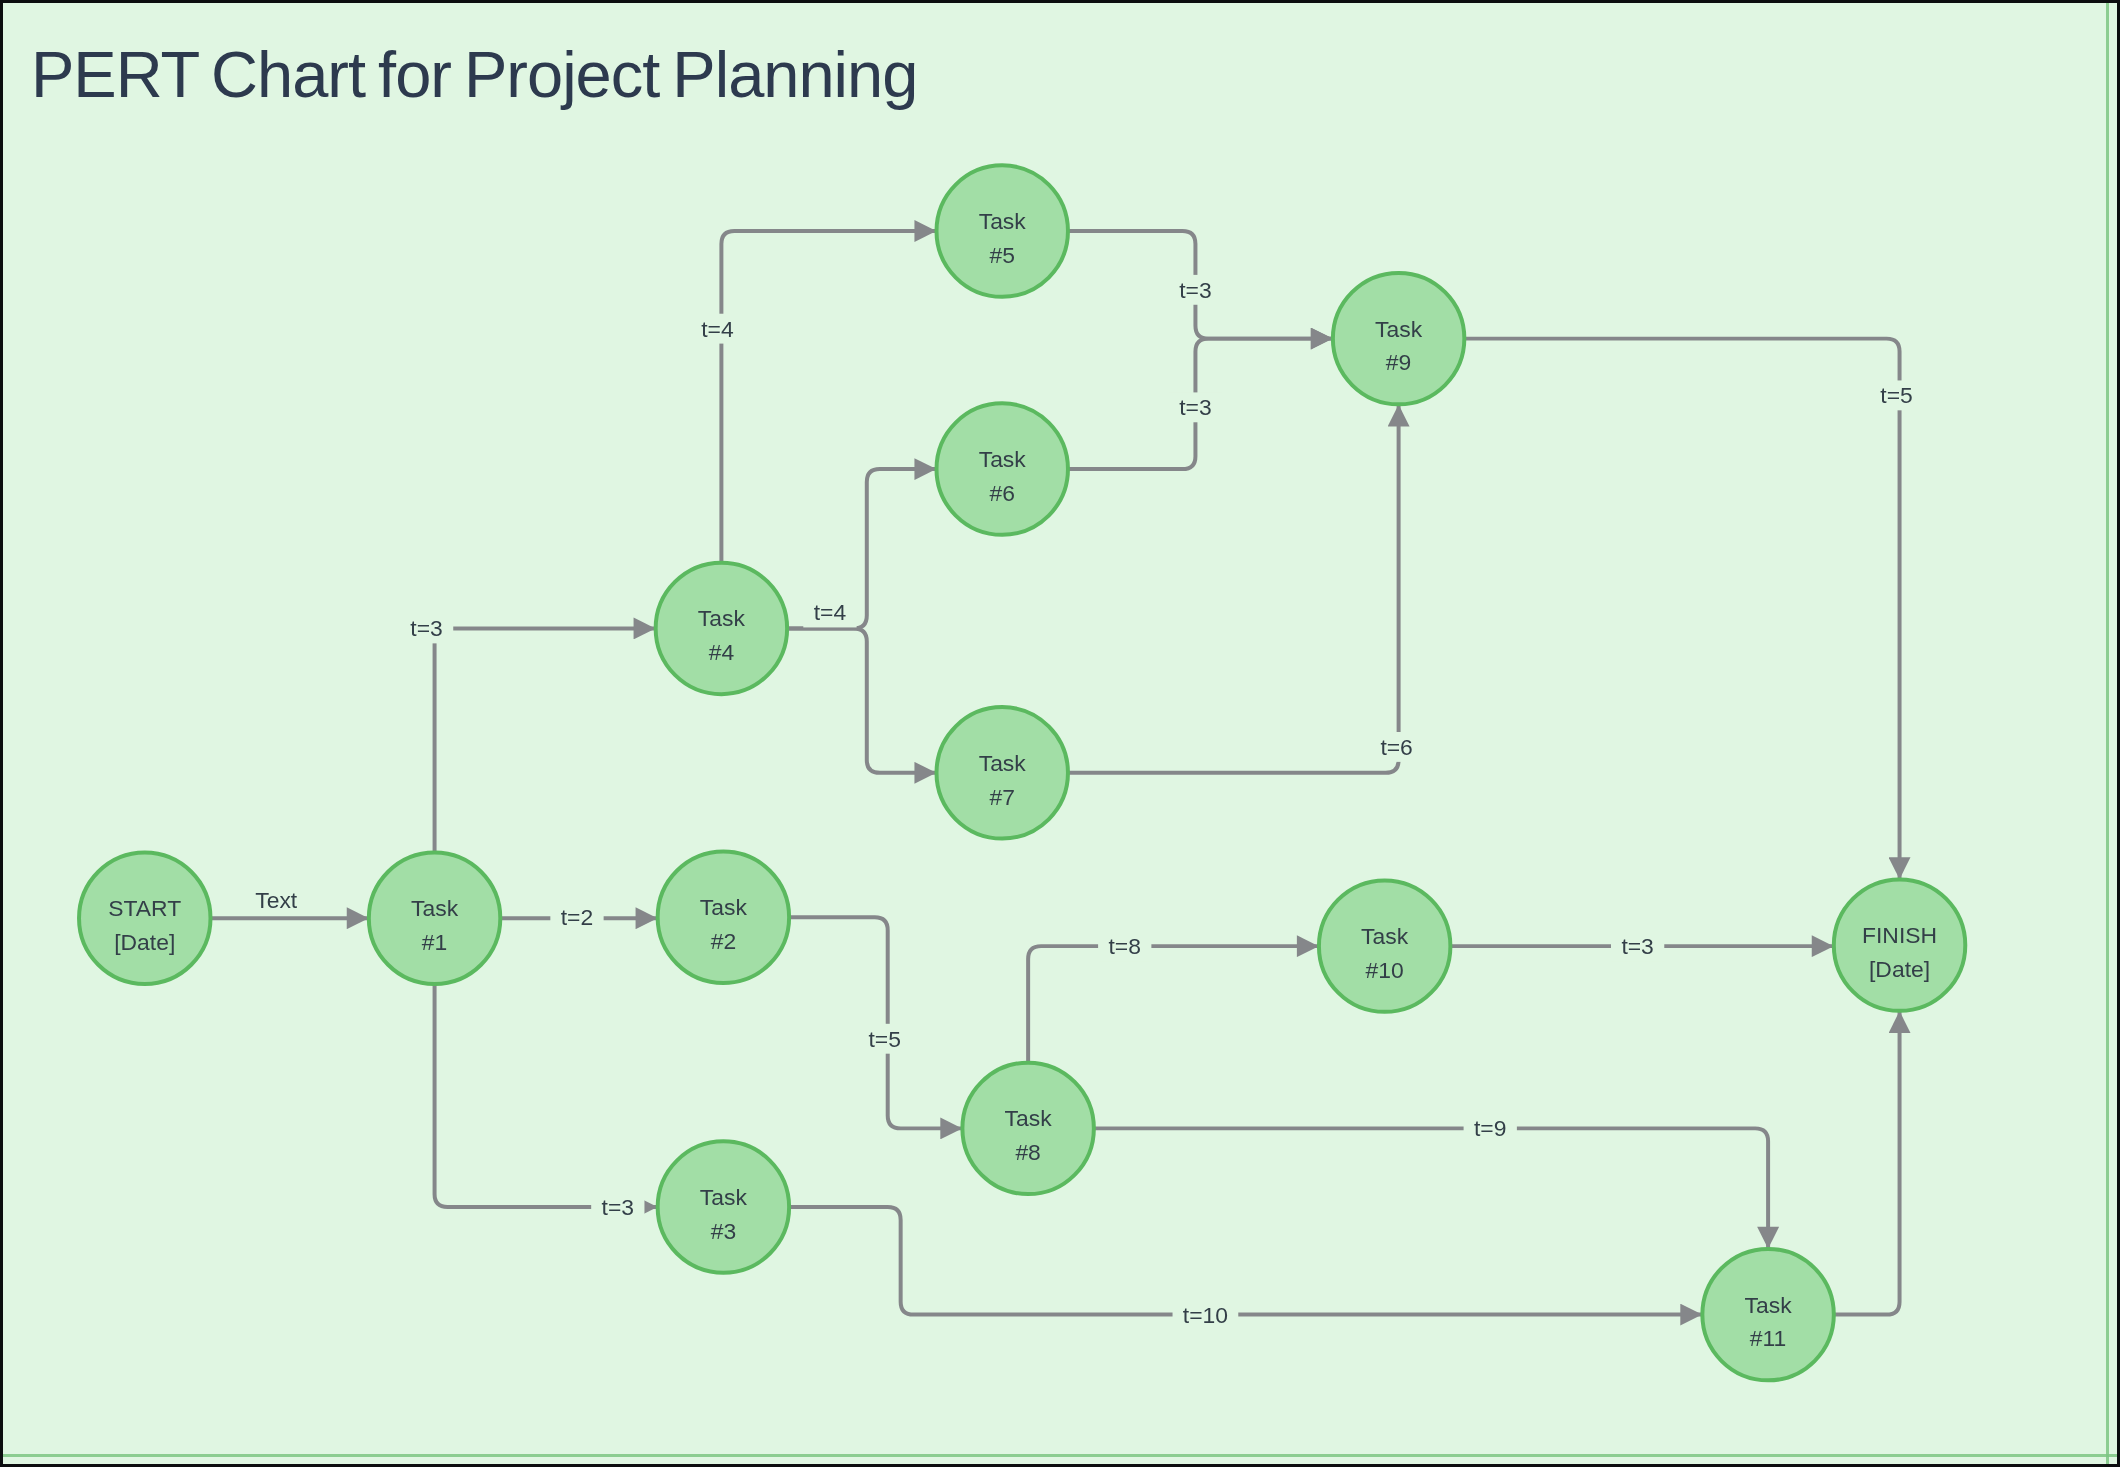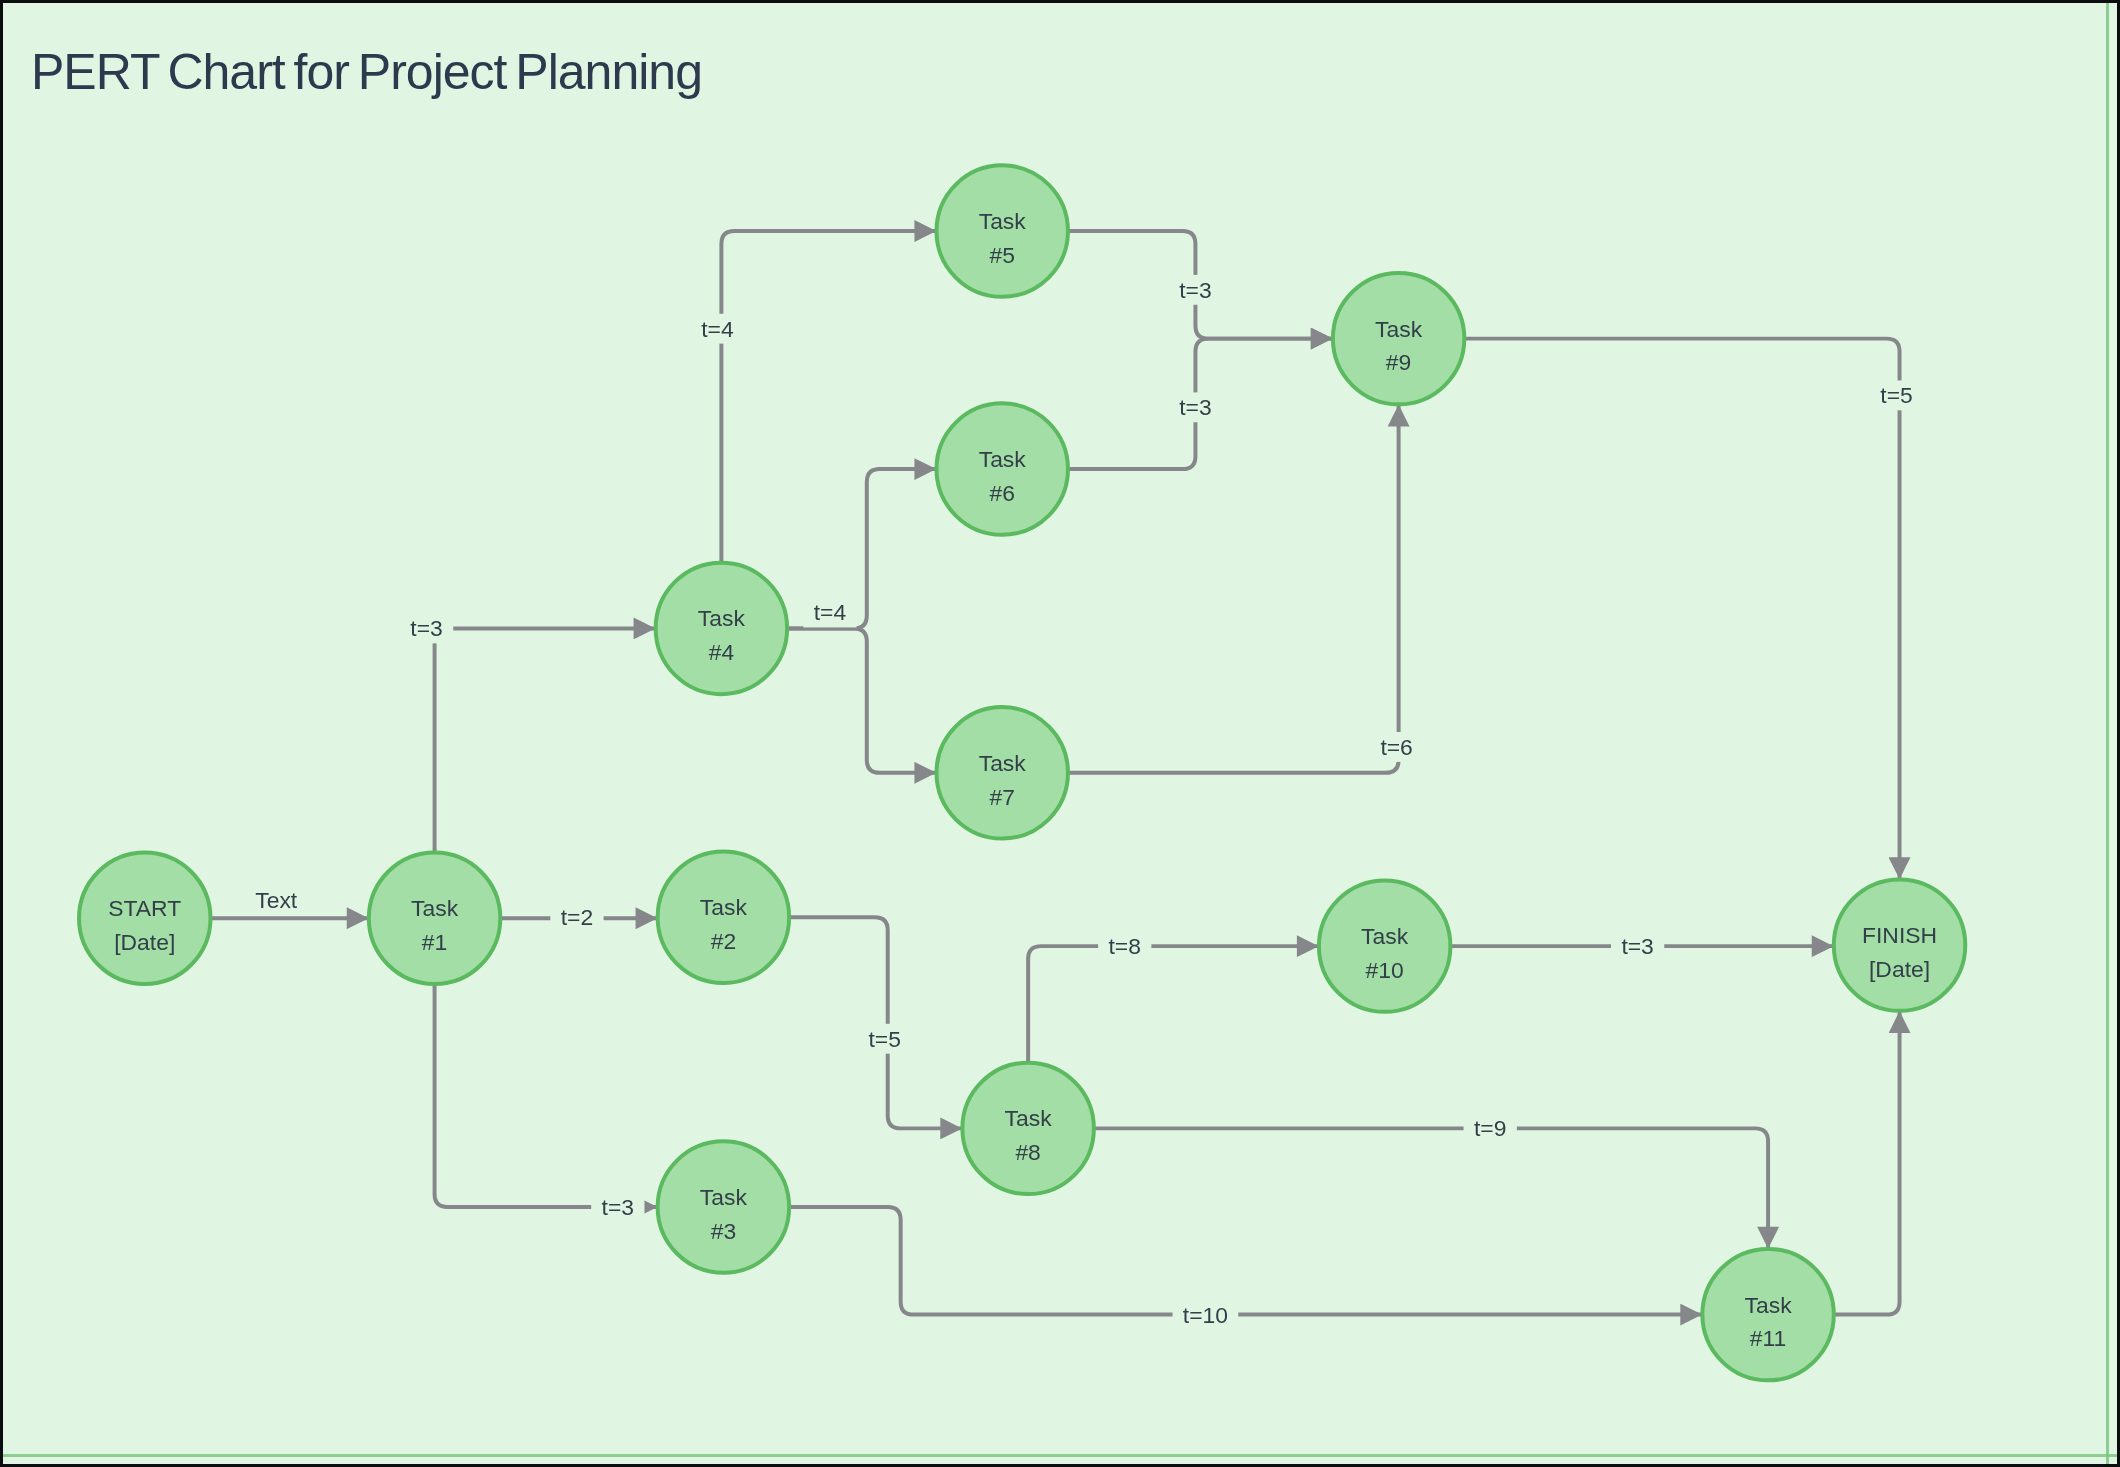--- a/index.html
+++ b/index.html
@@ -11,23 +11,23 @@
   .page{
     position:relative;
     width:2120px;height:1467px;
     box-sizing:border-box;
     border:3px solid #0c0d0f;
     background:#e0f6e2;
     overflow:hidden;
   }
   .chart-title{
     position:absolute;
-    left:28px;top:40px;
+    left:28px;top:34px;
     margin:0;
-    font-size:50px;
+    font-size:65px;
     font-weight:500;
     letter-spacing:-1px;
     word-spacing:-4px;
     color:#2d3a4e;
     font-family:"Liberation Sans", sans-serif;
   }
   #diagram{
     position:absolute;left:0;top:0;
     width:2114px;height:1461px;
   }

